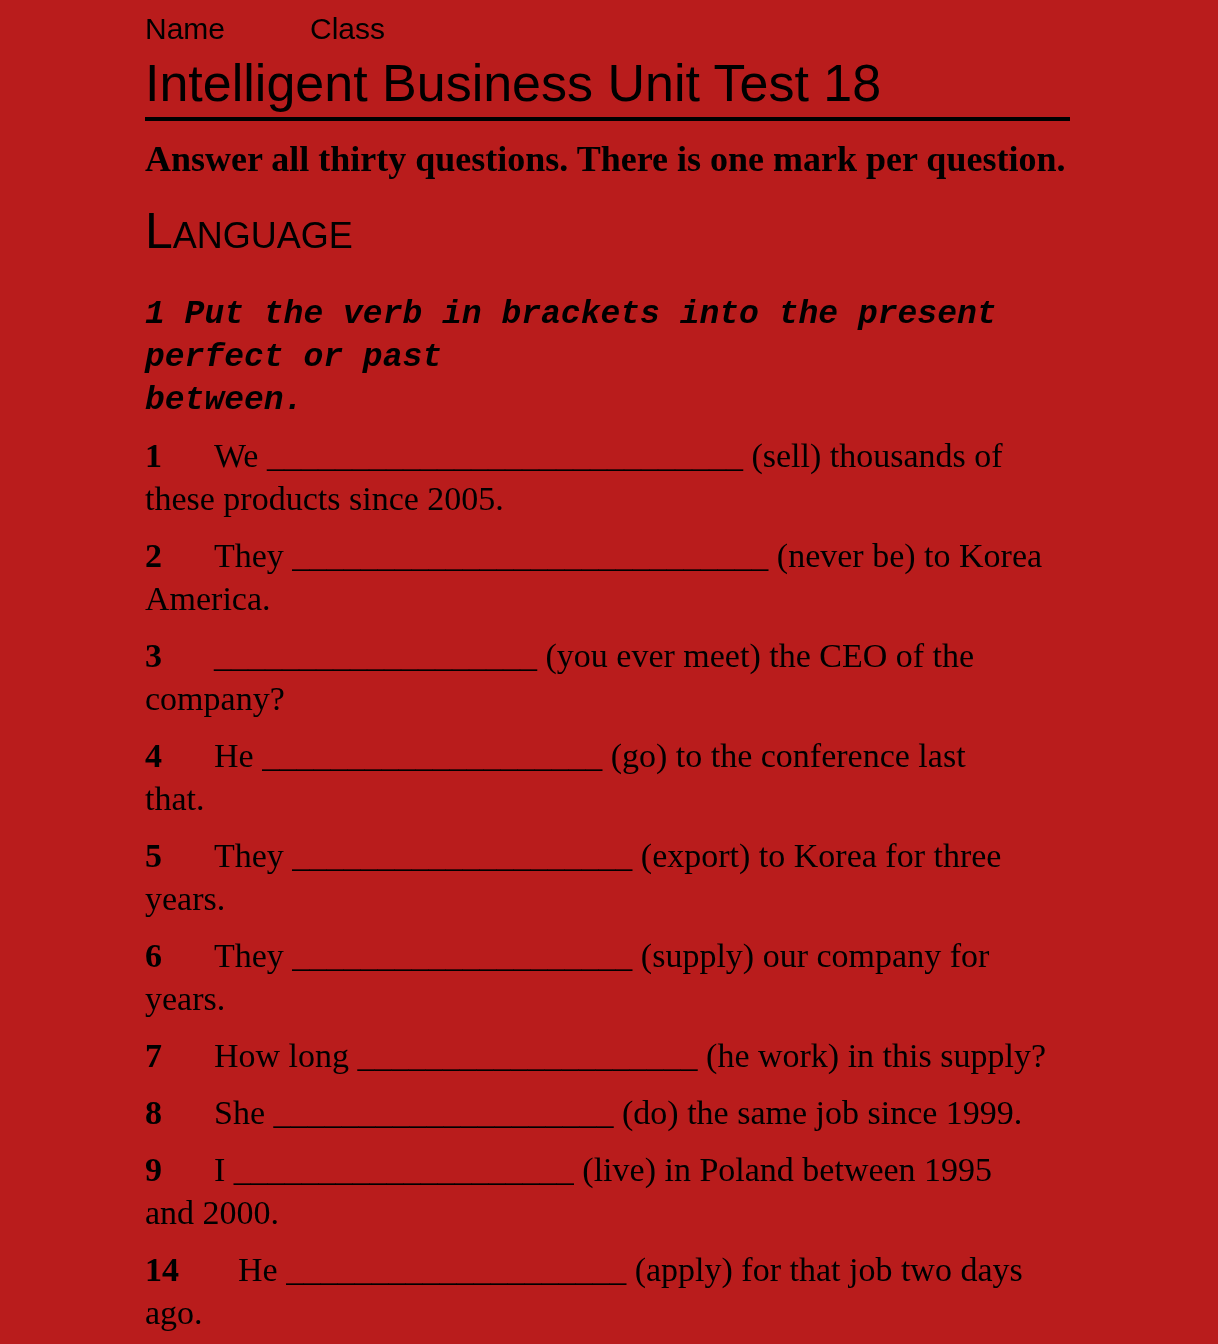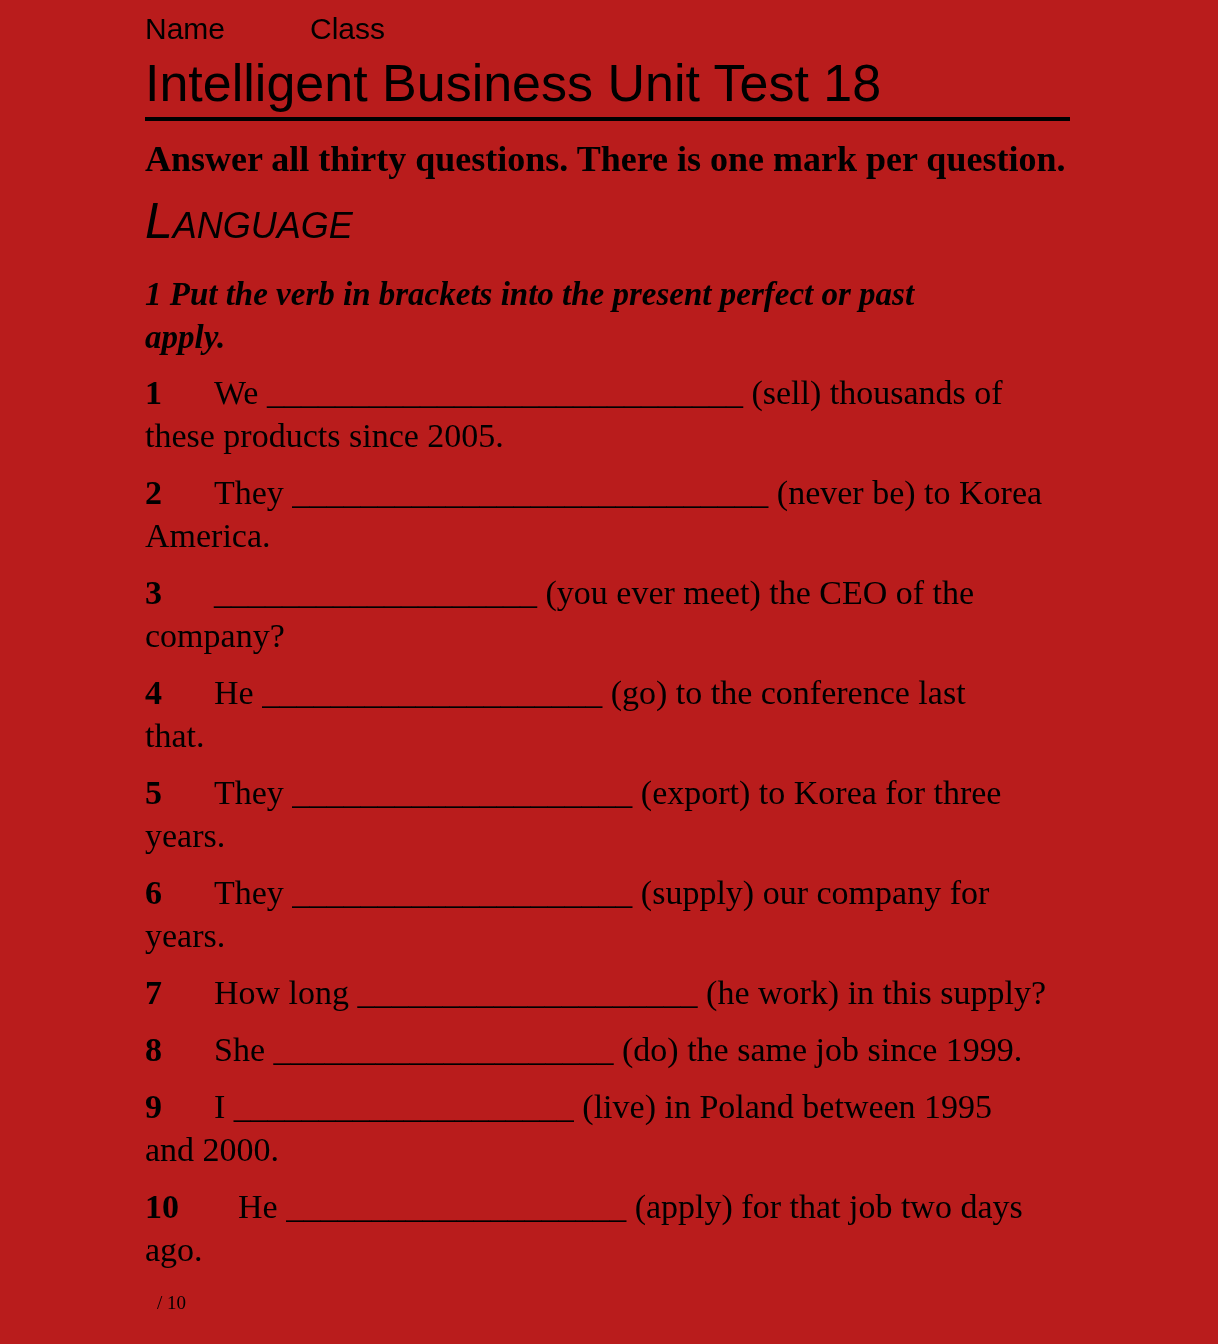--- a/index.html
+++ b/index.html
@@ -48,30 +48,29 @@
     font-family: "Liberation Serif", serif;
     font-weight: bold;
     font-size: 36px;
     line-height: 40px;
   }
 
   
   .section-heading {
     margin-top: 16px;
     font-family: "Liberation Sans", sans-serif;
-    line-height: 52px;
-    font-style: italic;
+    line-height: 72px;
   }
   .section-heading .initial { font-size: 50px; }
   .section-heading .rest    { font-size: 36px; }
 
   
   .ex-heading {
     margin-top: 14px;
-    font-family: Liberation Serif, serif;
+    font-family: Liberation Mono, monospace;
     font-weight: bold;
     font-style: italic;
     font-size: 33px;
     line-height: 43px;
   }
   .ex-heading .line { display: block; }
 
   
   .questions { margin-top: 12px; }
   .q {
@@ -105,21 +104,21 @@
 
   <div class="doc-title">Intelligent Business Unit Test 18</div>
   <hr class="title-rule">
 
   <div class="answer-note">Answer all thirty questions. There is one mark per question.</div>
 
   <div class="section-heading"><span class="initial">L</span><span class="rest">ANGUAGE</span></div>
 
   <div class="ex-heading">
     <span class="line">1 Put the verb in brackets into the present perfect or past</span>
-    <span class="line">apply.</span>
+    <span class="line">between.</span>
   </div>
 
   <div class="questions">
 
     <p class="q"><span class="qnum">1</span><span class="qtab"></span><span>We ____________________________ (sell) thousands of</span><span class="qline2">these products since 2005.</span></p>
 
     <p class="q"><span class="qnum">2</span><span class="qtab"></span><span>They ____________________________ (never be) to Korea</span><span class="qline2">America.</span></p>
 
     <p class="q"><span class="qnum">3</span><span class="qtab"></span><span>___________________ (you ever meet) the CEO of the</span><span class="qline2">company?</span></p>
 
@@ -128,19 +127,19 @@
     <p class="q"><span class="qnum">5</span><span class="qtab"></span><span>They ____________________ (export) to Korea for three</span><span class="qline2">years.</span></p>
 
     <p class="q"><span class="qnum">6</span><span class="qtab"></span><span>They ____________________ (supply) our company for</span><span class="qline2">years.</span></p>
 
     <p class="q"><span class="qnum">7</span><span class="qtab"></span><span>How long ____________________ (he work) in this supply?</span></p>
 
     <p class="q"><span class="qnum">8</span><span class="qtab"></span><span>She ____________________ (do) the same job since 1999.</span></p>
 
     <p class="q"><span class="qnum">9</span><span class="qtab"></span><span>I ____________________ (live) in Poland between 1995</span><span class="qline2">and 2000.</span></p>
 
-    <p class="q q-two"><span class="qnum">10</span><span class="qtab"></span><span>He ____________________ (apply) for that job two days</span><span class="qline2">ago.</span></p>
+    <p class="q q-two"><span class="qnum">14</span><span class="qtab"></span><span>He ____________________ (apply) for that job two days</span><span class="qline2">ago.</span></p>
 
   </div>
 
   <div class="score">/ 10</div>
 
 </div>
 
 </body></html>

